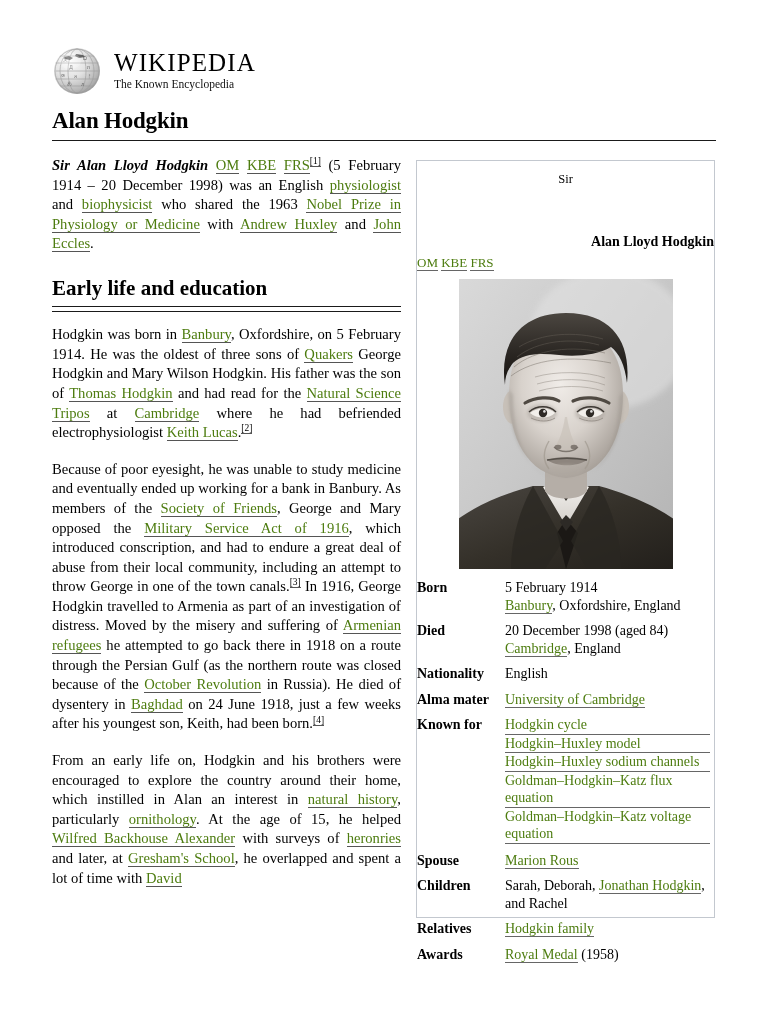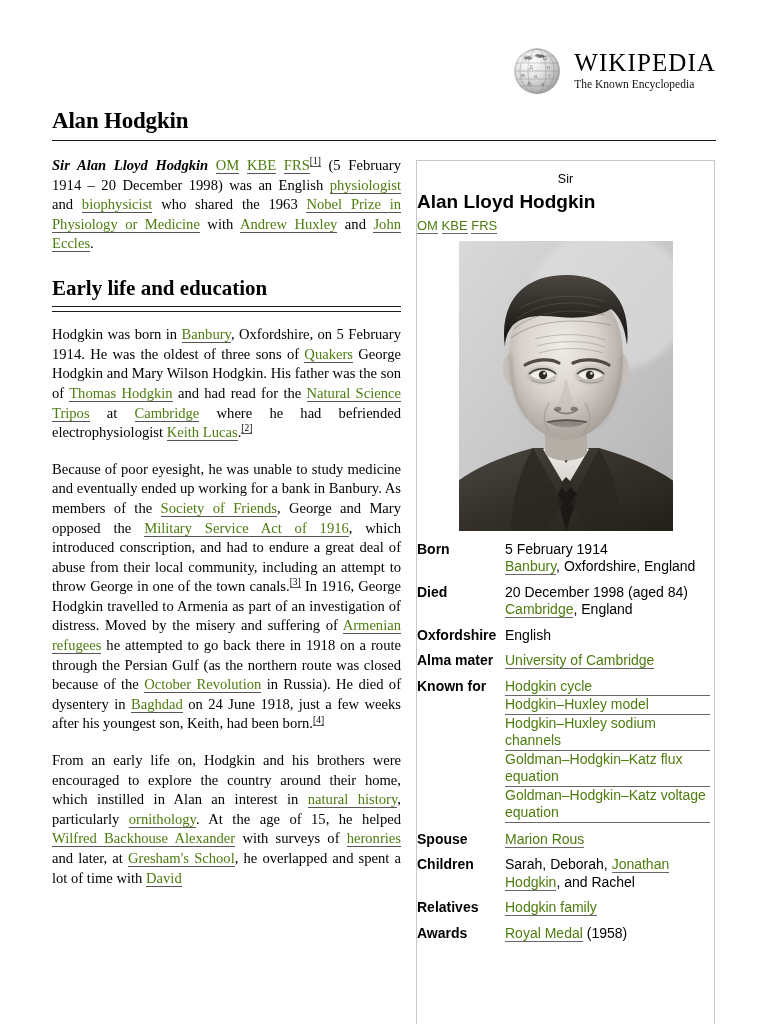--- a/index.html
+++ b/index.html
@@ -27,21 +27,20 @@
   .header {
     position: absolute;
     left: 52px;
     top: 46px;
     width: 664px;
   }
   .logo-row {
     display: flex;
     align-items: flex-start;
     height: 52px;
-    justify-content: flex-end;
   }
   .globe {
     width: 54px;
     height: 50px;
     flex: 0 0 54px;
     position: relative;
   }
   .wordmark {
     margin-left: 8px;
     padding-top: 4px;
@@ -130,37 +129,38 @@
   .infobox {
     position: absolute;
     left: 416px;
     top: 160px;
     width: 299px;
     border-left: 1.3px solid #c3c8cf;
     border-right: 1.3px solid #c3c8cf;
     border-top: 1.3px solid #c3c8cf;
     border-bottom: 1.3px solid #c3c8cf;
     background: #ffffff;
-    font-family: Liberation Sans, sans-serif;
+    font-family: Liberation Serif, serif;
     box-sizing: border-box;
     padding-bottom: 1px;
-    height: 865px;
+    height: 758px;
   }
   .ib-honorific {
     text-align: center;
     font-size: 12.5px;
     padding-top: 10px;
     line-height: 1.3;
   }
   .ib-name {
-    text-align: left;
-    font-size: 19px;
+    text-align: right;
+    font-size: 14px;
     font-weight: bold;
     line-height: 1.35;
     padding-top: 2px;
+    margin-top: 44px;
   }
   .ib-postnom {
     font-size: 13px;
     padding-top: 3px;
     padding-bottom: 8px;
   }
   .ib-postnom a.lnk { border-bottom: 1px solid #666; }
 
   .ib-image-wrap {
     display: flex;
@@ -392,21 +392,21 @@
           </td>
         </tr>
         <tr>
           <td class="ib-label">Died</td>
           <td class="ib-value">
             <span class="vline">20 December 1998 (aged 84)</span>
             <span class="vline"><a class="lnk" href="#">Cambridge</a>, England</span>
           </td>
         </tr>
         <tr>
-          <td class="ib-label">Oxfordshire</td>
+          <td class="ib-label">Nationality</td>
           <td class="ib-value">English</td>
         </tr>
         <tr>
           <td class="ib-label">Alma mater</td>
           <td class="ib-value"><a class="lnk" href="#">University of Cambridge</a></td>
         </tr>
         <tr>
           <td class="ib-label">Known for</td>
           <td class="ib-value">
             <a class="lnk vline" href="#">Hodgkin cycle</a>

